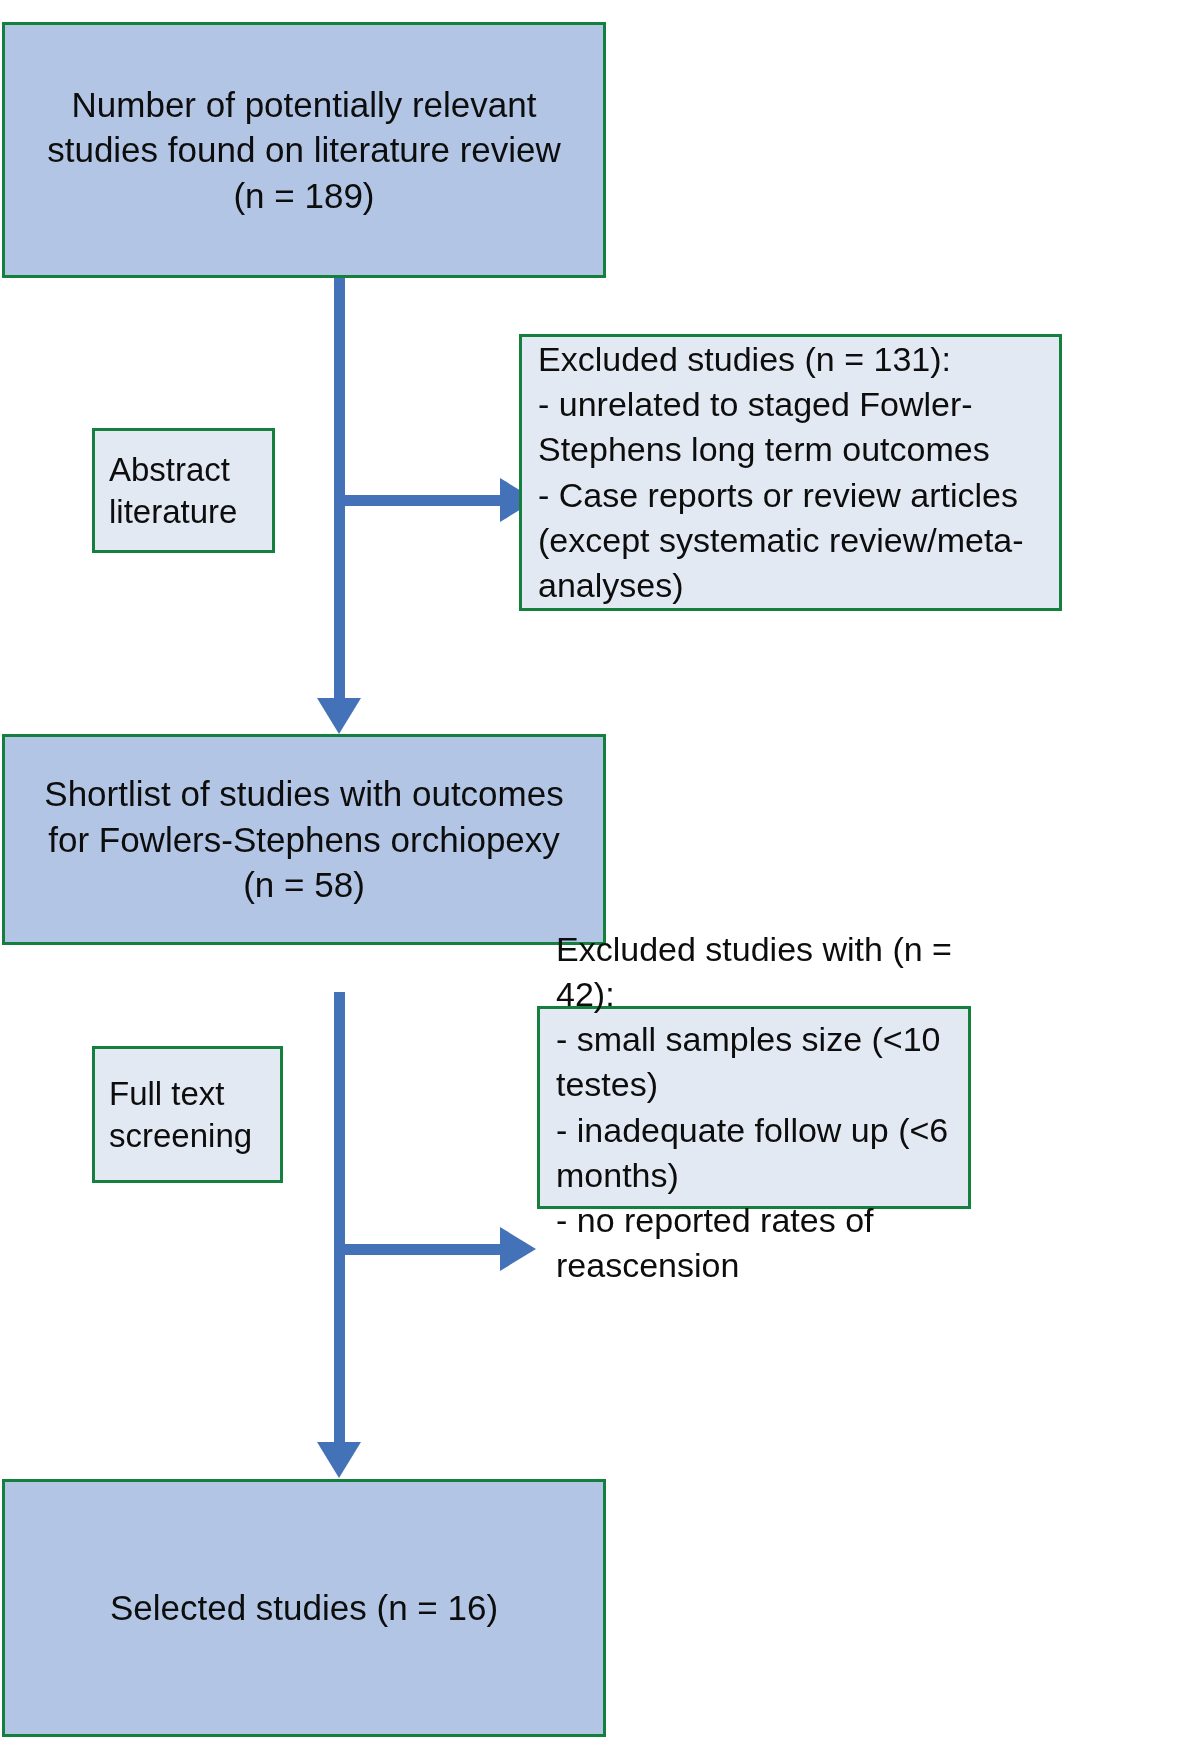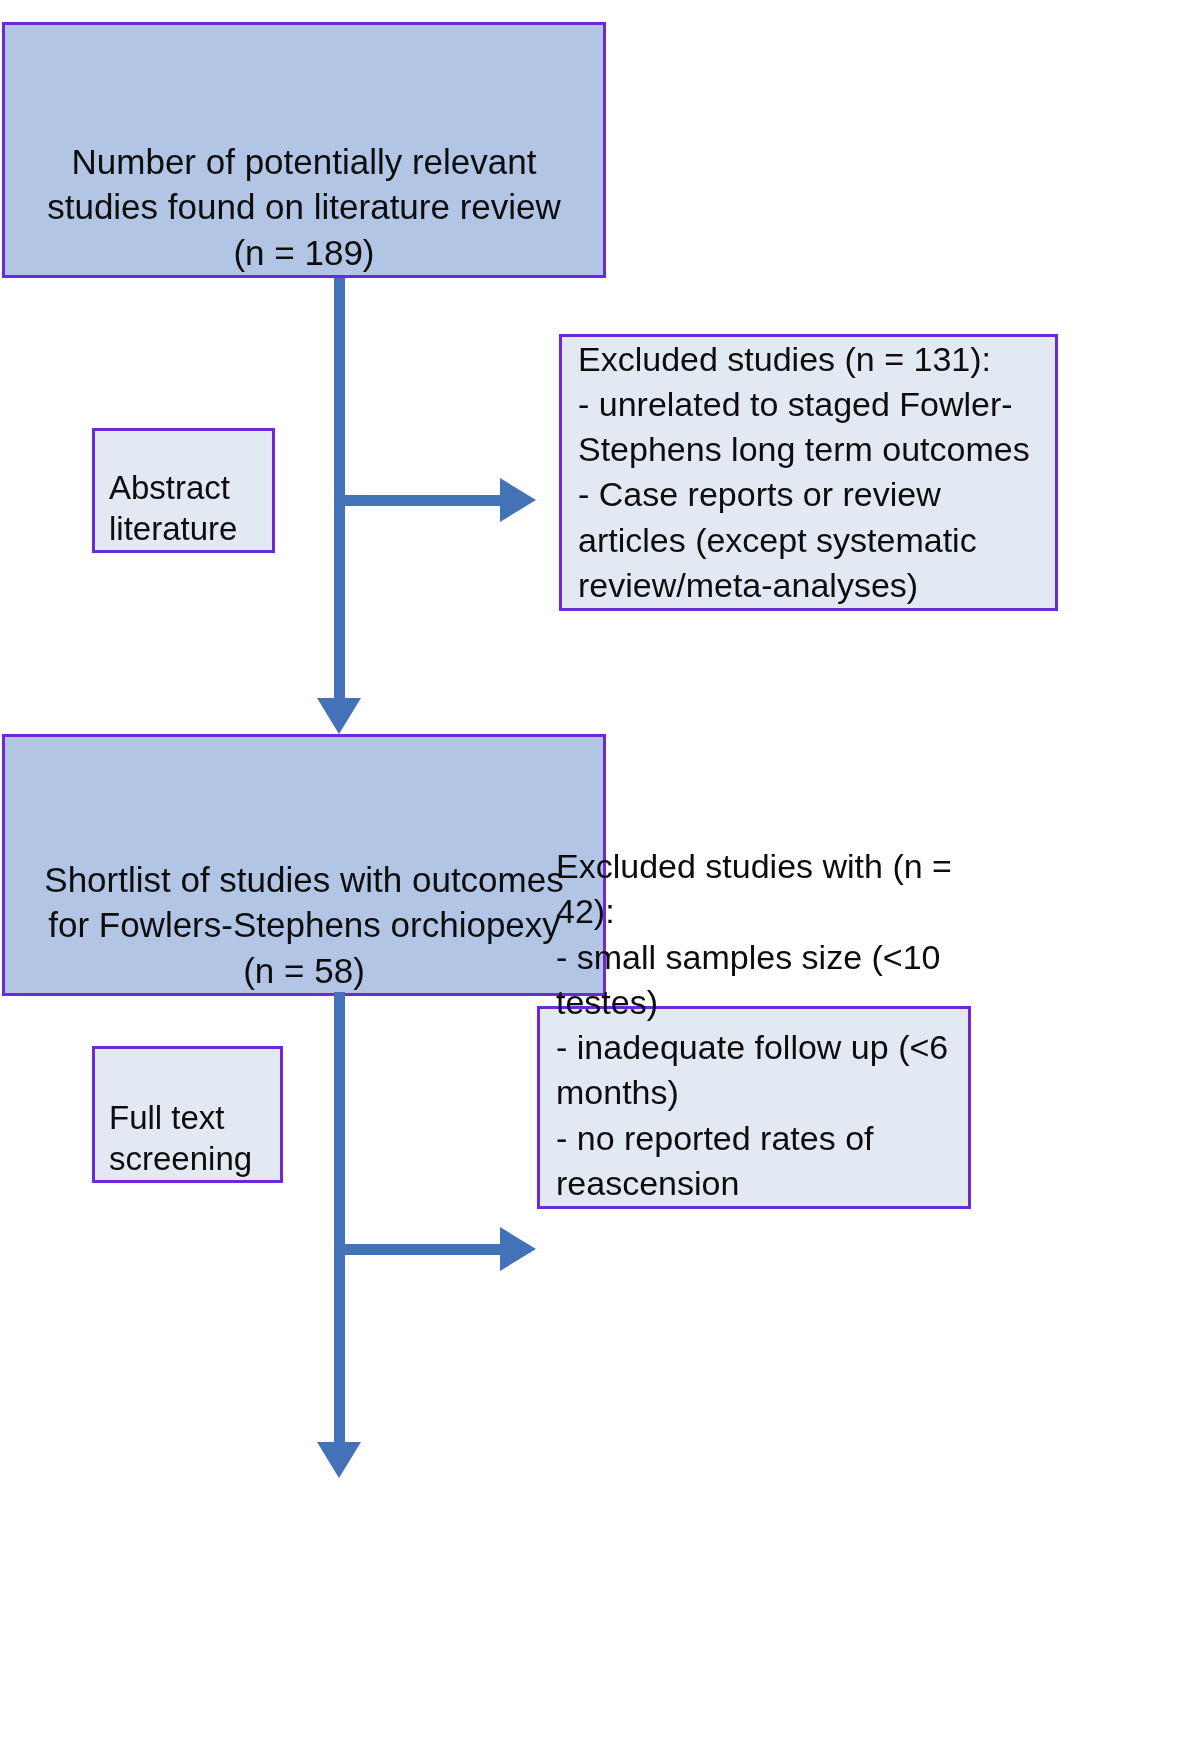--- a/index.html
+++ b/index.html
@@ -15,23 +15,23 @@
     width: 1200px;
     height: 1764px;
     background: #ffffff;
     overflow: hidden;
   }
 
   
   .node {
     position: absolute;
     box-sizing: border-box;
-    border: 3px solid #6d28d9;
+    border: 3px solid #15803d;
     display: flex;
-    align-items: flex-end;
+    align-items: center;
     justify-content: center;
     color: #0d0d0d;
   }
   .node.primary {
     background: #b2c5e4;
   }
   .node.side {
     background: #e3e9f3;
   }
   .node .txt {
@@ -100,27 +100,27 @@
   <div class="arrow-down" style="left:317px; top:698px;"></div>
 
   <div class="conn hline" style="left:340px; top:495px; width:166px; height:11px;"></div>
   <div class="arrow-right" style="left:500px; top:478px;"></div>
 
   <div class="node side" style="left:92px; top:428px; width:183px; height:125px;">
     <div class="txt tag-text">Abstract
 literature</div>
   </div>
 
-  <div class="node side" style="left:559px; top:334px; width:499px; height:277px;">
+  <div class="node side" style="left:519px; top:334px; width:543px; height:277px;">
     <div class="txt note-text">Excluded studies (n = 131):
 - unrelated to staged Fowler-Stephens long term outcomes
 - Case reports or review articles (except systematic review/meta-analyses)</div>
   </div>
 
-  <div class="node primary" style="left:2px; top:734px; width:604px; height:262px;">
+  <div class="node primary" style="left:2px; top:734px; width:604px; height:211px;">
     <div class="txt stage-text">Shortlist of studies with outcomes for Fowlers-Stephens orchiopexy
 (n = 58)</div>
   </div>
 
   <div class="conn vline" style="left:334px; top:992px; width:11px; height:452px;"></div>
   <div class="arrow-down" style="left:317px; top:1442px;"></div>
 
   <div class="conn hline" style="left:340px; top:1244px; width:166px; height:11px;"></div>
   <div class="arrow-right" style="left:500px; top:1227px;"></div>
 
@@ -129,14 +129,17 @@
 screening</div>
   </div>
 
   <div class="node side" style="left:537px; top:1006px; width:434px; height:203px;">
     <div class="txt note-text">Excluded studies with (n = 42):
 - small samples size (&lt;10 testes)
 - inadequate  follow up (&lt;6 months)
 - no reported rates of reascension</div>
   </div>
 
+  <div class="node primary" style="left:2px; top:1479px; width:604px; height:258px;">
+    <div class="txt stage-text">Selected studies (n = 16)</div>
+  </div>
 
 </div>
 
 </body></html>

